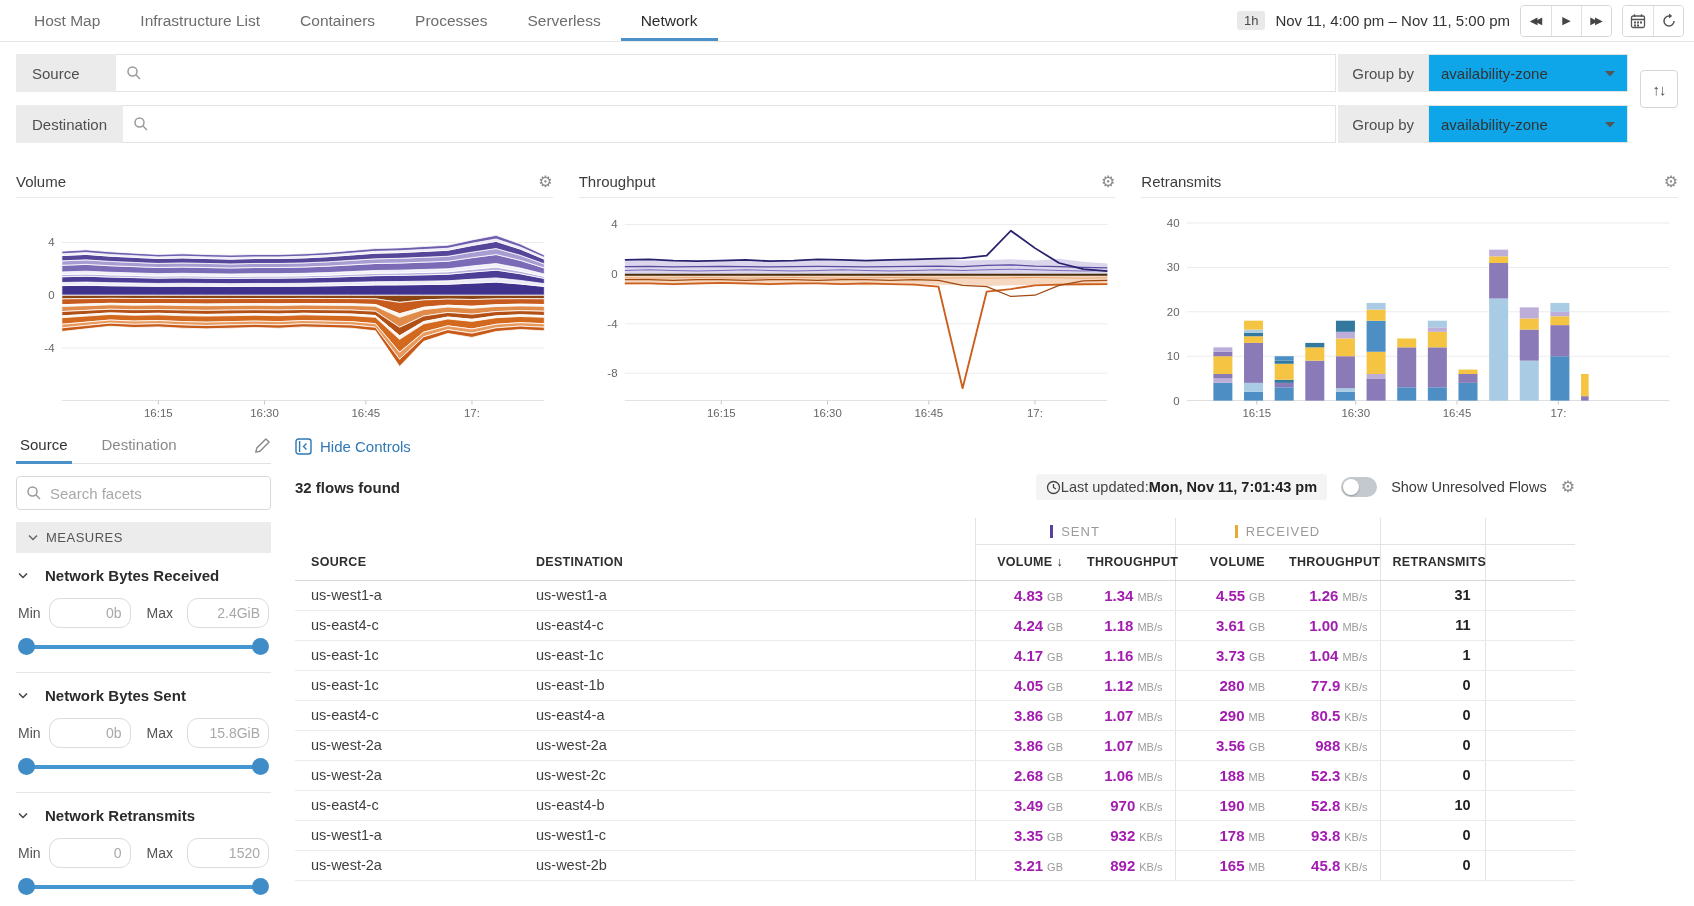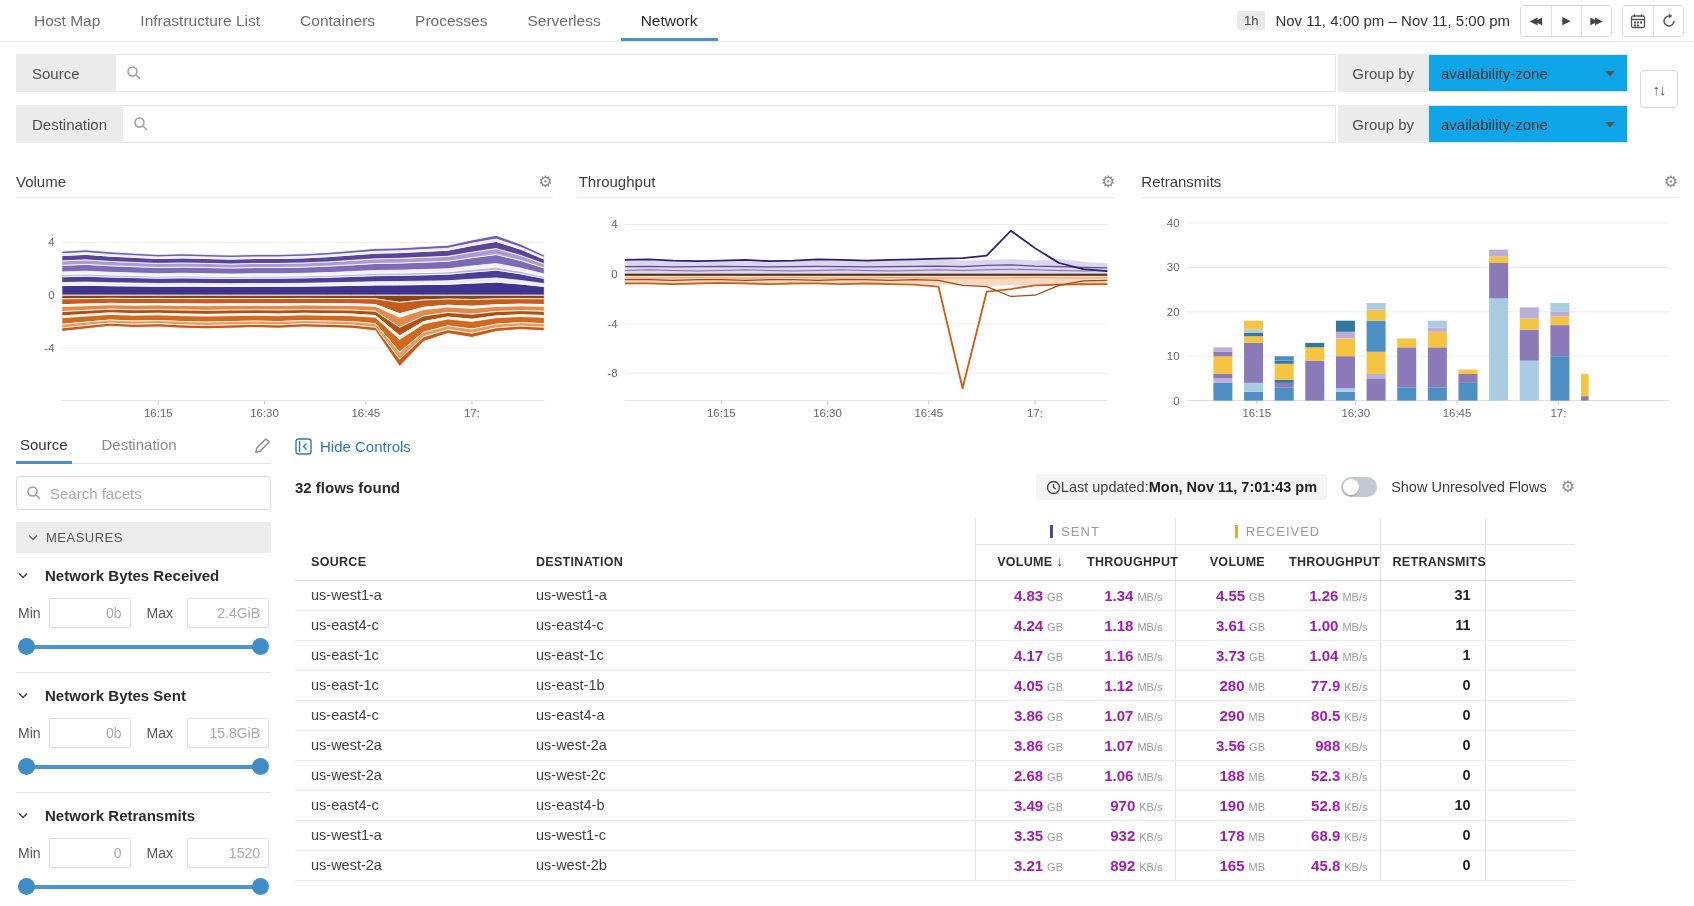--- a/index.html
+++ b/index.html
@@ -47,21 +47,21 @@
   .pencil { margin-left:auto; cursor:pointer; }
   .facet-search { margin-top:12px; border:1px solid #d9d9d9; border-radius:4px; height:34px; display:flex; align-items:center; padding:0 9px; gap:8px; }
   .facet-search input { border:none; outline:none; flex:1; font-size:15px; font-family:inherit; color:#333; }
   .facet-search input::placeholder, .mm-input::placeholder { color:#a9a9a9; }
   .measures-bar { margin-top:12px; background:#ececec; color:#555; font-size:13px; letter-spacing:.5px; padding:8px 12px; display:flex; align-items:center; gap:8px; }
   .facet-group { padding:14px 2px 4px 2px; border-bottom:1px solid #e6e6e6; }
   .facet-head { display:flex; align-items:center; gap:17px; cursor:pointer; }
   .facet-name { font-weight:bold; font-size:15px; color:#2b2b2b; }
   .minmax { display:flex; align-items:center; margin:14px 0 4px 0; gap:8px; }
   .mm-label { font-size:14px; color:#555; width:30px; }
-  .mm-input { width:82px; height:30px; border:1px solid #dcdcdc; border-radius:2px; font-size:14px; text-align:right; padding:0 8px; font-family:inherit; outline:none; }
+  .mm-input { width:82px; height:30px; border:1px solid #dcdcdc; border-radius:11px; font-size:14px; text-align:right; padding:0 8px; font-family:inherit; outline:none; }
   .mm-input.max { margin-left:6px; }
   .slider { position:relative; height:26px; margin:6px 0 8px 0; }
   .slider .track { position:absolute; left:7px; right:7px; top:11px; height:4px; background:#4596d1; border-radius:2px; }
   .slider .handle { position:absolute; top:4px; width:17px; height:17px; border-radius:50%; background:#3f8cc7; cursor:pointer; }
   .slider .hl { left:0; } .slider .hr { right:0; }
 
   
   .flowmain { flex:1; padding-right:112px; }
   .hc-row { height:36px; display:flex; align-items:center; }
   .hidecontrols { display:flex; align-items:center; gap:8px; color:#2e78b5; font-size:15px; cursor:pointer; }
@@ -579,21 +579,21 @@
               <td class="ar"><b class="val">52.8</b><span class="unit">KB/s</span></td>
               <td class="ar bl retr">10</td>
               <td class="bl"></td>
             </tr>
             <tr class="flow-row">
               <td class="al src">us-west1-a</td>
               <td class="al dst">us-west1-c</td>
               <td class="ar bl"><b class="val">3.35</b><span class="unit">GB</span></td>
               <td class="ar"><b class="val">932</b><span class="unit">KB/s</span></td>
               <td class="ar bl"><b class="val">178</b><span class="unit">MB</span></td>
-              <td class="ar"><b class="val">68.9</b><span class="unit">KB/s</span></td>
+              <td class="ar"><b class="val">93.8</b><span class="unit">KB/s</span></td>
               <td class="ar bl retr">0</td>
               <td class="bl"></td>
             </tr>
             <tr class="flow-row">
               <td class="al src">us-west-2a</td>
               <td class="al dst">us-west-2b</td>
               <td class="ar bl"><b class="val">3.21</b><span class="unit">GB</span></td>
               <td class="ar"><b class="val">892</b><span class="unit">KB/s</span></td>
               <td class="ar bl"><b class="val">165</b><span class="unit">MB</span></td>
               <td class="ar"><b class="val">45.8</b><span class="unit">KB/s</span></td>

